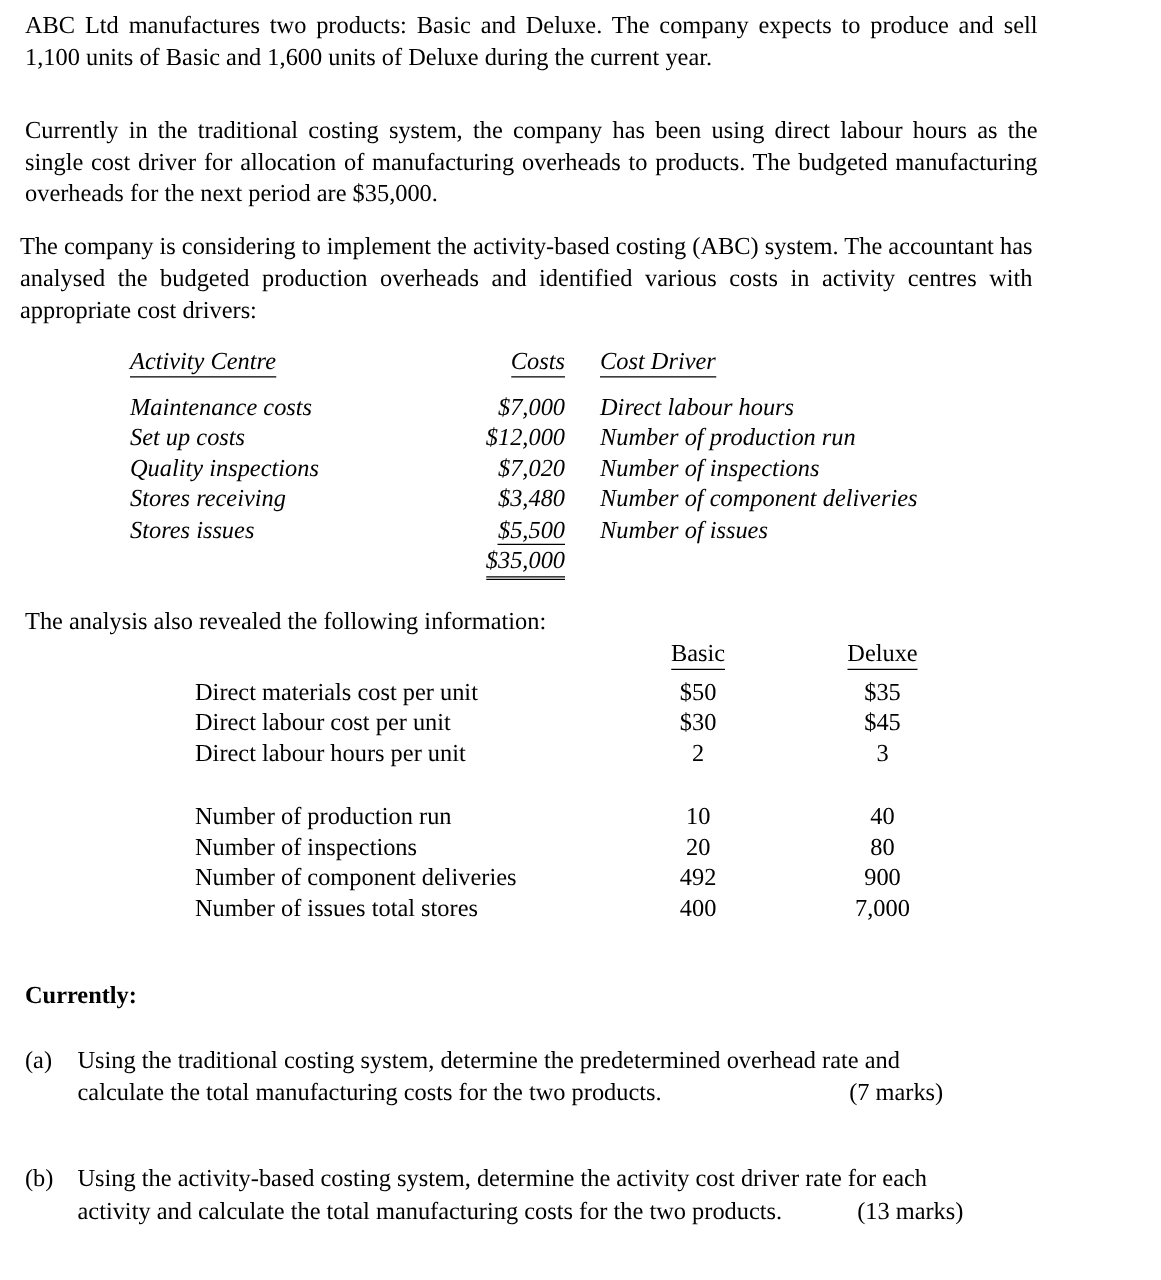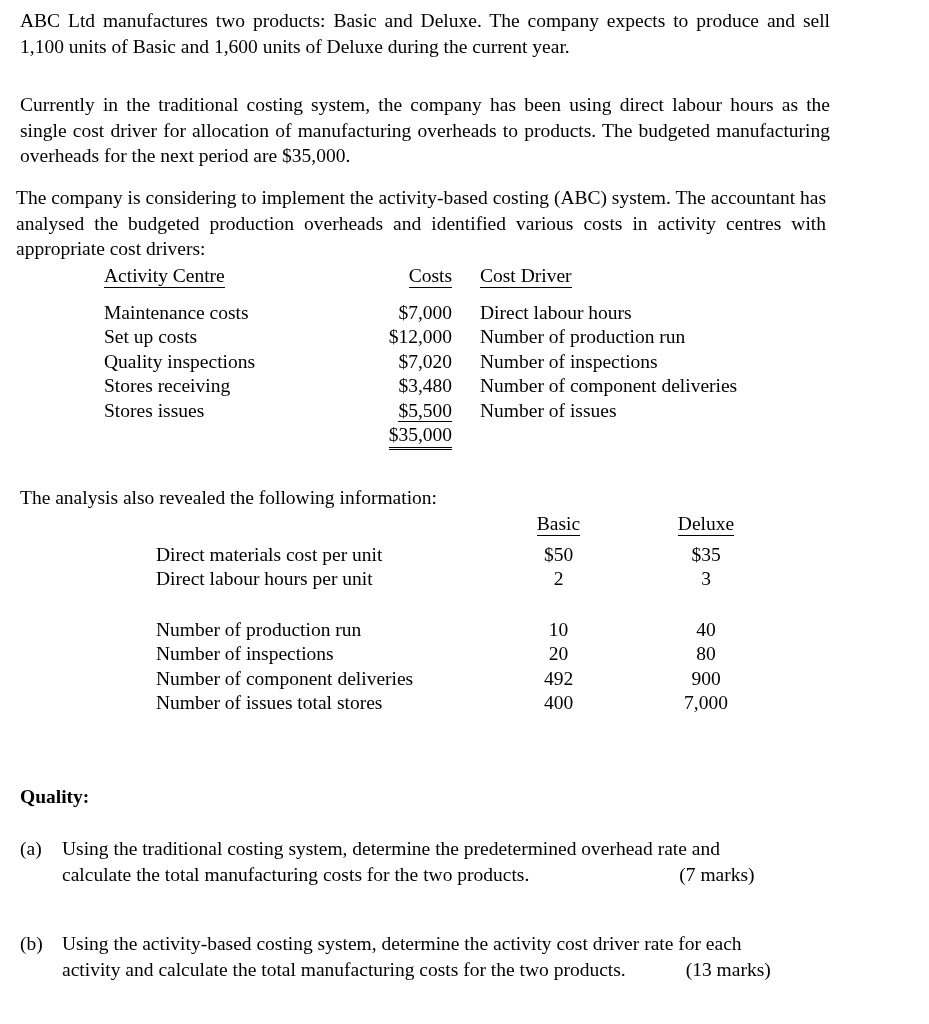--- a/index.html
+++ b/index.html
@@ -30,24 +30,25 @@
     text-justify: inter-word;
     font-size: 19.5px;
     line-height: 25.5px;
   }
   .para.nojust { text-align: left; }
 
   
   .act-table {
     position: absolute;
     left: 104px;
-    top: 264px;
+    top: 278px;
     border-collapse: collapse;
     font-size: 19.5px;
     line-height: 24.5px;
+    font-style: italic;
   }
   .act-table td, .act-table th {
     padding: 0;
     font-weight: normal;
     vertical-align: top;
     white-space: nowrap;
   }
   .act-table .c-name  { width: 230px; text-align: left; }
   .act-table .c-cost  { width: 118px; text-align: right; padding-right: 10px; margin-top: 40px; }
   .act-table .c-drv   { text-align: left; padding-left: 18px; }
@@ -206,20 +207,25 @@
         </td>
       </tr>
     </thead>
     <tbody>
       <tr>
         <td class="c-label">Direct materials cost per unit</td>
         <td class="c-basic">$50</td>
         <td class="c-delux">$35</td>
       </tr>
       <tr>
+        <td class="c-label">Direct labour cost per unit</td>
+        <td class="c-basic">$30</td>
+        <td class="c-delux">$45</td>
+      </tr>
+      <tr>
         <td class="c-label">Direct labour hours per unit</td>
         <td class="c-basic">2</td>
         <td class="c-delux">3</td>
       </tr>
       <tr class="spacer">
         <td></td>
         <td></td>
         <td></td>
       </tr>
       <tr>
@@ -238,21 +244,21 @@
         <td class="c-delux">900</td>
       </tr>
       <tr>
         <td class="c-label">Number of issues total stores</td>
         <td class="c-basic">400</td>
         <td class="c-delux">7,000</td>
       </tr>
     </tbody>
   </table>
 
-  <div class="required-head" style="left:20px; top:785px;">Quality:</div>
+  <div class="required-head" style="left:20px; top:785px;">Currently:</div>
 
   <div class="qitem" style="left:20px; top:836px; width:830px;">
     <span class="marker">(a)</span>
     <div class="qbody">
       <span>Using the traditional costing system, determine the predetermined overhead rate and</span>
       <span class="lastline">
         <span>calculate the total manufacturing costs for the two products.</span><span style="display:inline-block;width:150px;"></span><span class="marks">(7 marks)</span>
       </span>
     </div>
   </div>

